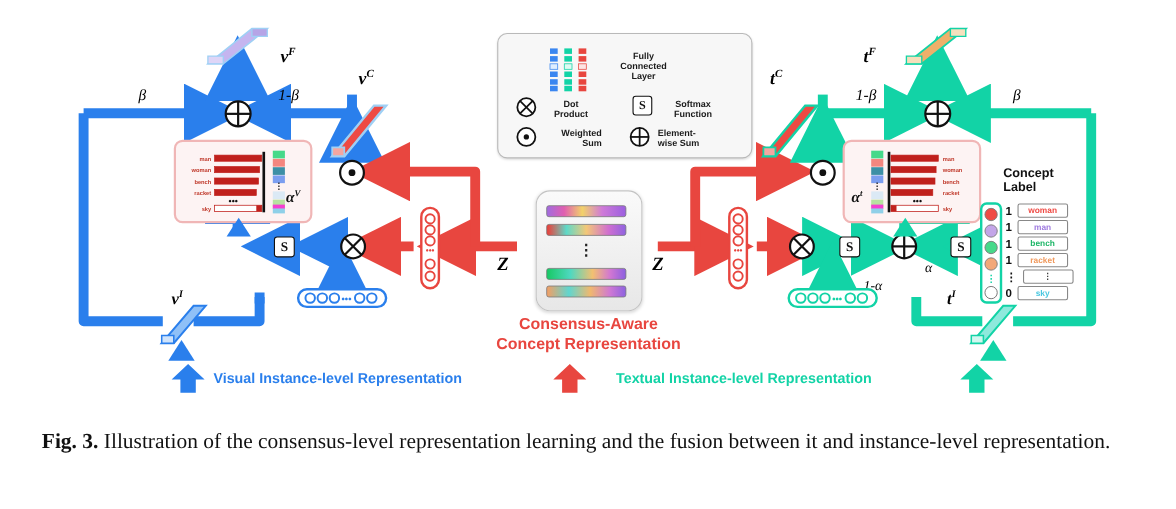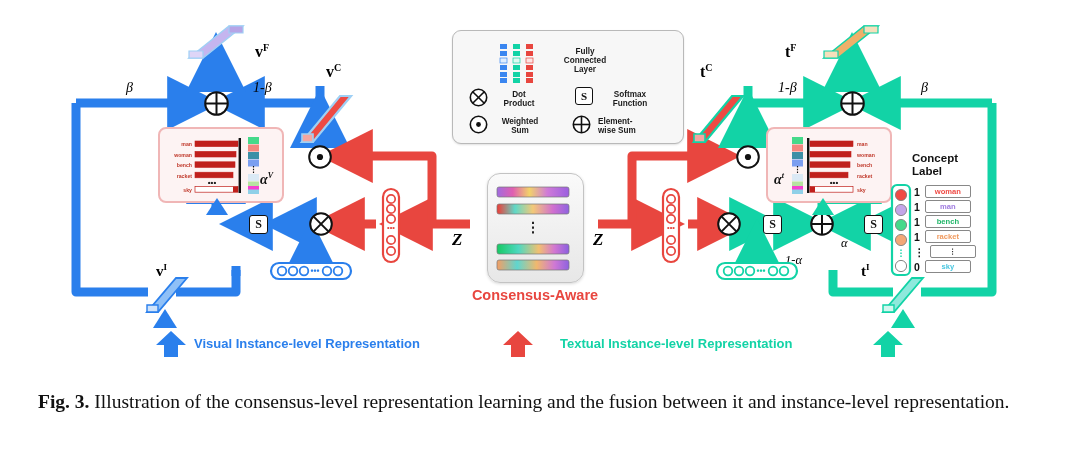--- a/index.html
+++ b/index.html
@@ -1,19 +1,19 @@
 <!DOCTYPE html>
 <html><head>
 <meta charset="utf-8">
 <style>
   html,body{margin:0;padding:0;background:#ffffff;}
   body{width:1069px;height:463px;font-family:"Liberation Sans",sans-serif;overflow:hidden;}
   #stage{position:relative;width:1069px;height:463px;}
   .abs{position:absolute;}
-  .lbl{font-family:"Liberation Serif",serif;font-weight:bold;color:#000;}
+  .lbl{font-family:"Liberation Serif",serif;font-style:italic;font-weight:bold;color:#000;}
   .mathlbl{font-family:"Liberation Serif",serif;font-style:italic;color:#000;font-size:13px;}
   .serifbold{font-family:"Liberation Serif",serif;font-weight:bold;}
   .caption{font-family:"Liberation Serif",serif;font-size:19.5px;color:#111;line-height:1.45;}
   .caption b{font-weight:bold;}
   svg{display:block;overflow:visible;}
   .legendbox{background:#f7f7f7;border:1.6px solid #b9b9b9;border-radius:9px;
              box-shadow:0 1px 2px rgba(0,0,0,.12);}
   .legtxt{font-family:"Liberation Sans",sans-serif;font-size:8.2px;color:#1a1a1a;
           line-height:1.12;text-align:left;font-weight:600;}
   .opbox{width:17px;height:17px;border:1.7px solid #111;border-radius:3px;background:#fff;
@@ -252,20 +252,21 @@
         <rect x="9" y="30" width="72" height="10" rx="2" fill="url(#g2)"></rect>
         <rect x="9" y="70" width="72" height="10" rx="2" fill="url(#g3)"></rect>
         <rect x="9" y="86" width="72" height="10" rx="2" fill="url(#g4)"></rect>
       </g>
       <text x="45" y="58" text-anchor="middle" font-size="14" font-weight="bold" fill="#222">⋮</text>
     </svg>
   </div>
   <div class="abs serifbold" style="left:452px;top:230px;font-size:17px;font-style:italic;">Z</div>
   <div class="abs serifbold" style="left:593px;top:230px;font-size:17px;font-style:italic;">Z</div>
   <div class="abs centerTitle" style="left:420px;top:287px;width:230px;">Consensus-Aware</div>
+  <div class="abs centerTitle" style="left:405px;top:305px;width:260px;">Concept Representation</div>
 
   <div class="abs" style="left:382px;top:188px;">
     <svg width="18" height="75" viewBox="0 0 18 75">
       <rect x="1" y="1" width="16" height="73" rx="8" fill="#fff" stroke="#e8463f" stroke-width="2.2"></rect>
       <circle cx="9" cy="11" r="4.2" fill="#fff" stroke="#e8463f" stroke-width="1.7"></circle>
       <circle cx="9" cy="21" r="4.2" fill="#fff" stroke="#e8463f" stroke-width="1.7"></circle>
       <circle cx="9" cy="31" r="4.2" fill="#fff" stroke="#e8463f" stroke-width="1.7"></circle>
       <text x="9" y="42" text-anchor="middle" font-size="7.5" font-weight="bold" fill="#e8463f">•••</text>
       <circle cx="9" cy="52" r="4.2" fill="#fff" stroke="#e8463f" stroke-width="1.7"></circle>
       <circle cx="9" cy="63" r="4.2" fill="#fff" stroke="#e8463f" stroke-width="1.7"></circle>
@@ -340,21 +341,21 @@
       <div>Softmax</div>
       <div>Function</div>
     </div>
 
     <div class="abs" style="left:16px;top:84px;">
       <svg width="19" height="19" viewBox="0 0 19 19">
         <circle cx="9.5" cy="9.5" r="8.2" fill="#fff" stroke="#111" stroke-width="1.6"></circle>
         <circle cx="9.5" cy="9.5" r="2.4" fill="#111"></circle>
       </svg>
     </div>
-    <div class="abs legtxt" style="left:40px;top:86px;width:54px;text-align:center;">
+    <div class="abs legtxt" style="left:40px;top:86px;width:54px;text-align:right;">
       <div>Weighted</div>
       <div>Sum</div>
     </div>
 
     <div class="abs" style="left:119px;top:84px;">
       <svg width="19" height="19" viewBox="0 0 19 19">
         <circle cx="9.5" cy="9.5" r="8.2" fill="#fff" stroke="#111" stroke-width="1.6"></circle>
         <line x1="9.5" y1="1.3" x2="9.5" y2="17.7" stroke="#111" stroke-width="1.6"></line>
         <line x1="1.3" y1="9.5" x2="17.7" y2="9.5" stroke="#111" stroke-width="1.6"></line>
       </svg>

